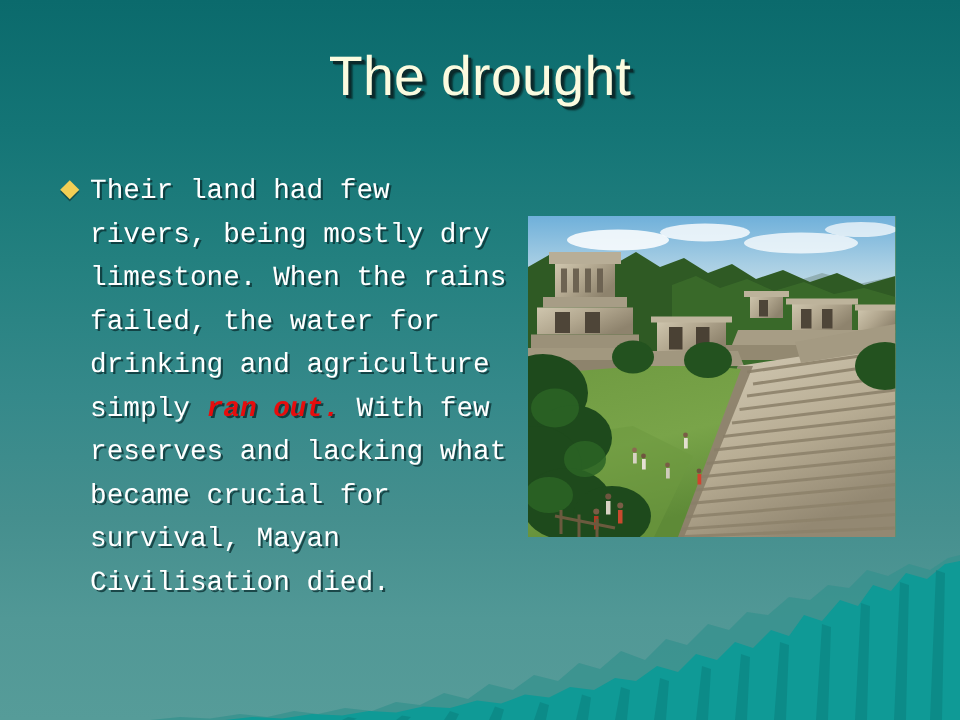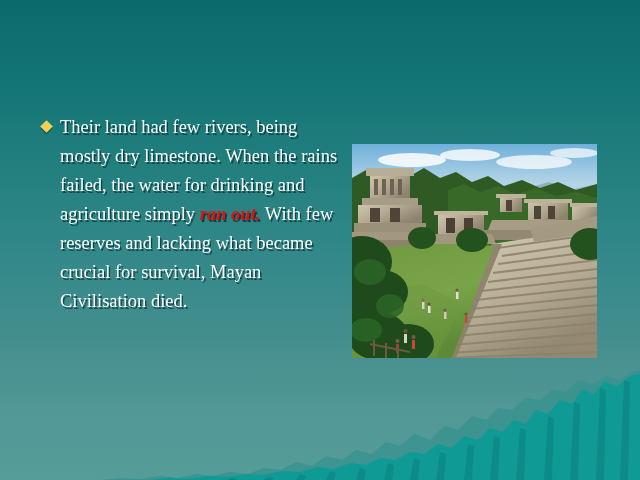--- a/index.html
+++ b/index.html
@@ -70,21 +70,21 @@
     position: absolute;
     left: 2px;
     top: 9px;
     width: 9px;
     height: 9px;
     background: #f2cf55;
     transform: rotate(45deg);
     box-shadow: 1px 1px 0 rgba(0,0,0,0.35);
   }
   #paragraph {
-    font-family: Liberation Serif, serif;
+    font-family: Liberation Mono, monospace;
     font-size: 18.5px;
     line-height: 29px;
     color: #ffffff;
     text-shadow: 1.5px 1.5px 0px rgba(10,45,48,0.75);
     text-align: left;
   }
   .highlight {
     color: #e60d0d;
     font-weight: bold;
     font-style: italic;
@@ -138,20 +138,21 @@
       <path d="M414,88 L420,90 L418,110 L410,110 Z"></path>
       <path d="M388,93 L394,95 L392,110 L384,110 Z"></path>
       <path d="M360,98 L366,100 L364,110 L356,110 Z"></path>
       <path d="M330,101 L336,103 L334,110 L326,110 Z"></path>
       <path d="M300,104 L306,106 L304,110 L296,110 Z"></path>
       <path d="M268,107 L274,108 L272,110 L264,110 Z"></path>
       <path d="M232,108 L238,109 L236,110 L228,110 Z"></path>
     </g>
   </svg>
 
+  <div id="title">The drought</div>
 
   <div id="body-block">
     <div class="bullet-row">
       <span id="bullet-diamond"></span>
       <div id="paragraph">
         <span>Their land had few rivers, being mostly dry limestone. When the rains failed, the water for drinking and agriculture simply </span><span class="highlight">ran out.</span><span> With few reserves and lacking what became crucial for survival, Mayan Civilisation died.</span>
       </div>
     </div>
   </div>
 

